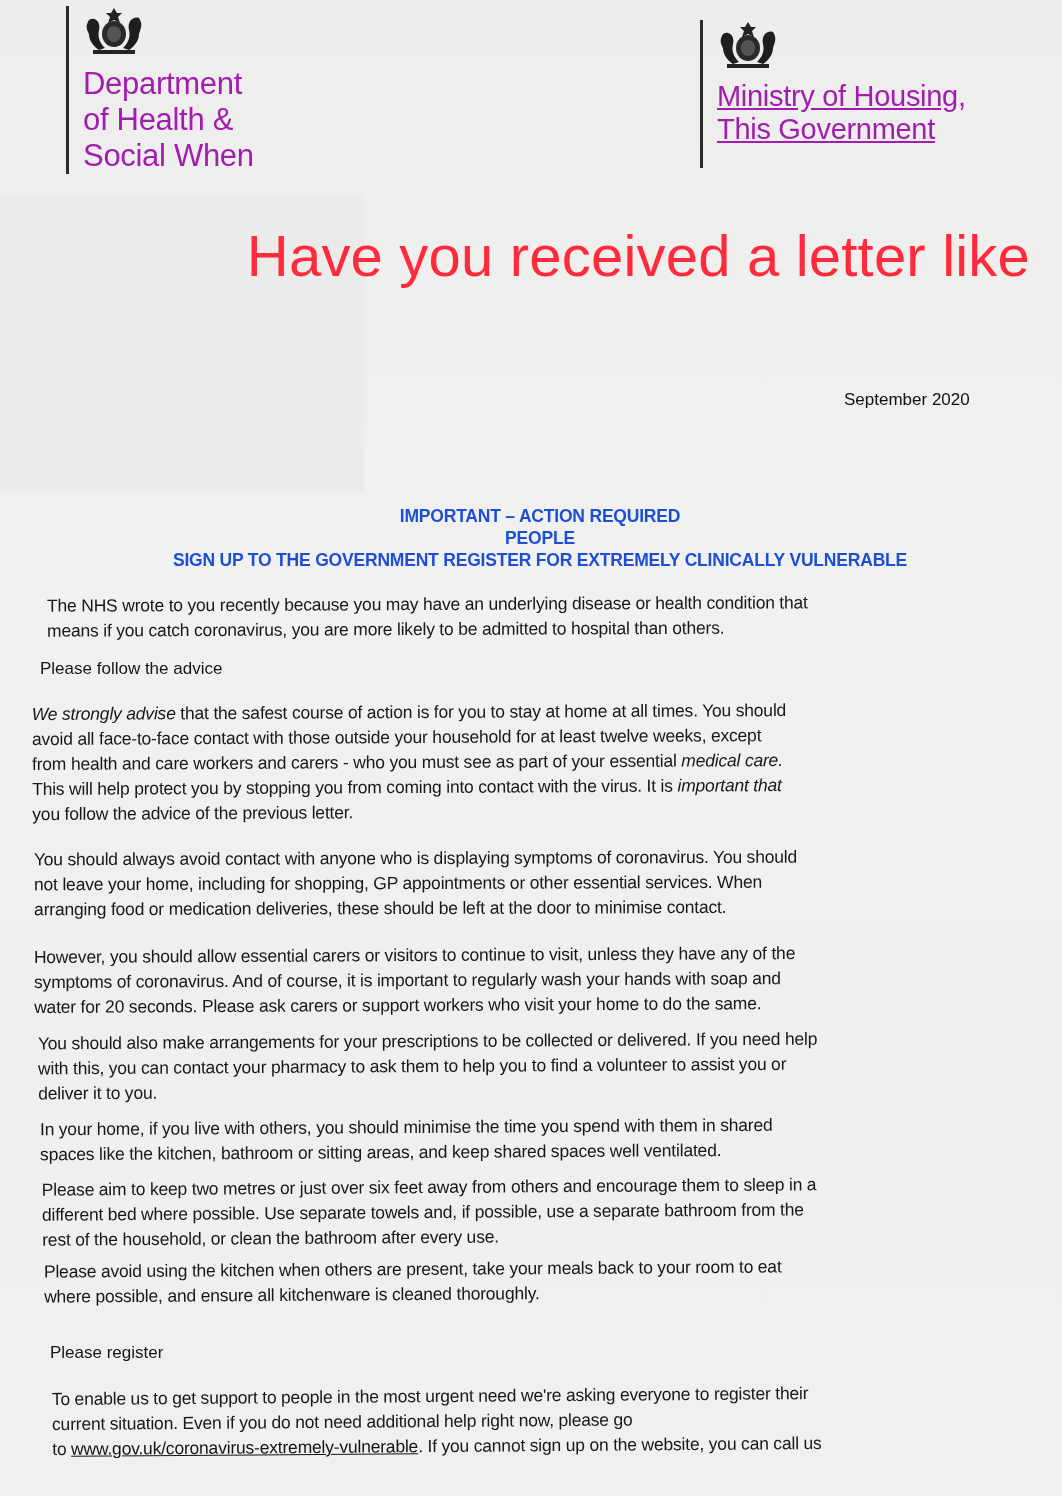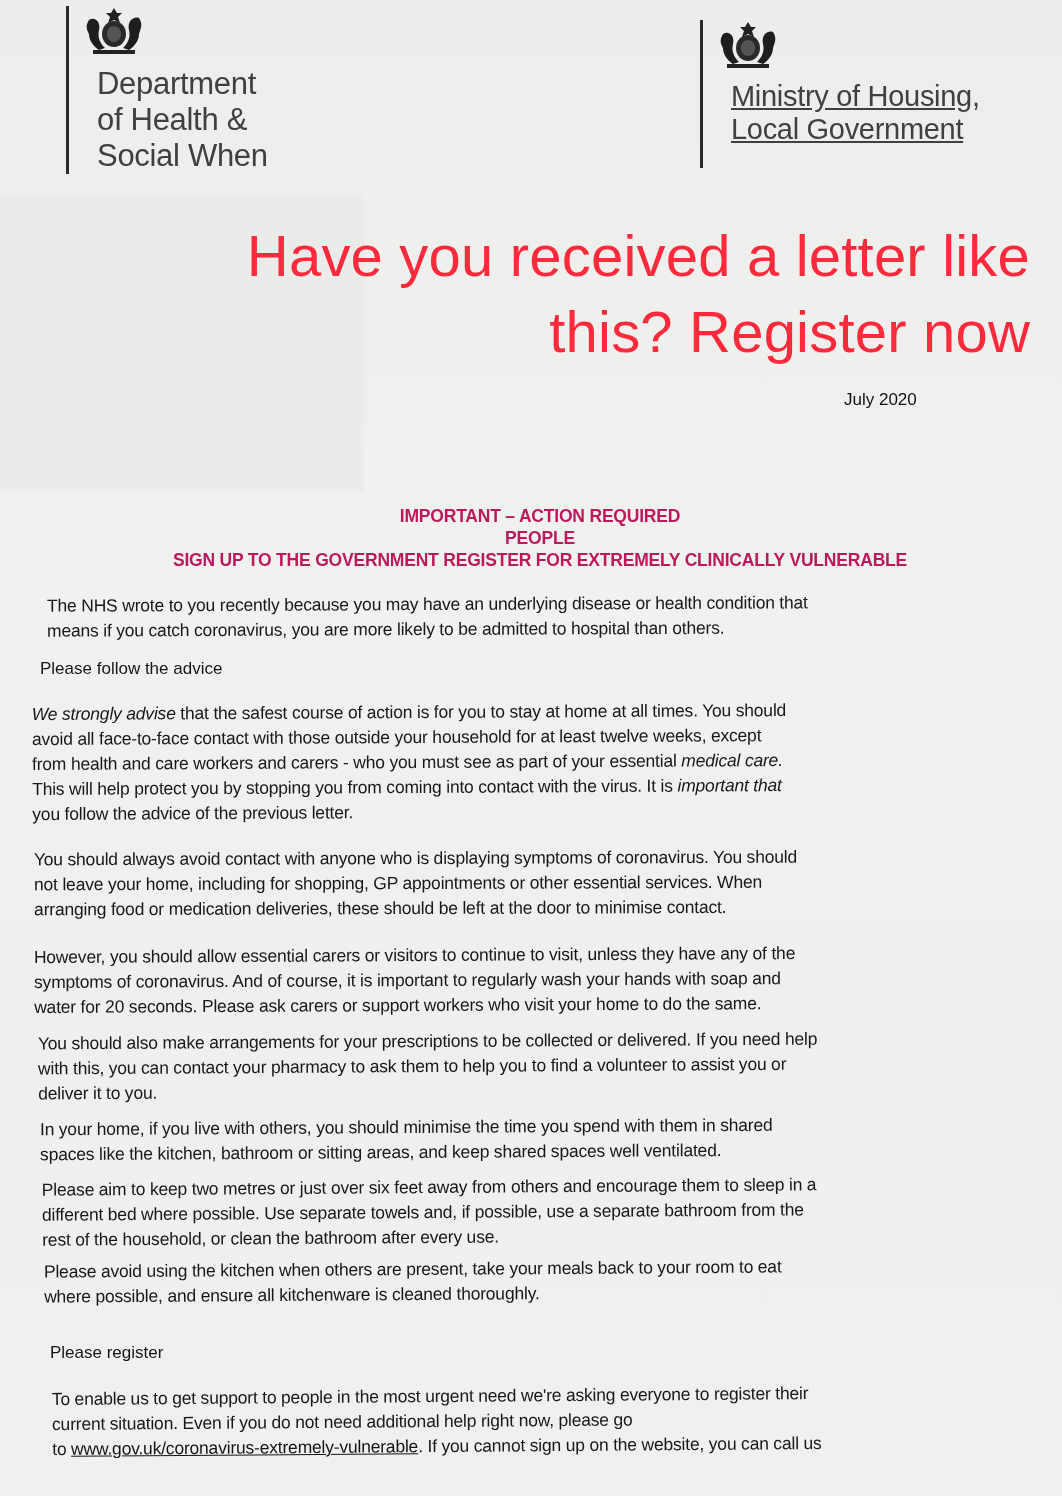--- a/index.html
+++ b/index.html
@@ -22,41 +22,41 @@
       position: absolute;
       display: flex;
     }
     .logo .rule {
       width: 3px; background: #2a2a2a; margin-right: 14px;
     }
     .logo .crest {
       width: 62px; height: 52px; margin-bottom: 4px;
     }
     .logo .name {
-      font-size: 31px; line-height: 36px; color: #404040; letter-spacing: -0.3px; margin-left: 14px;
+      font-size: 31px; line-height: 36px; color: #a21caf; letter-spacing: -0.3px;
     }
     .logo-dhsc { left: 66px; top: 6px; }
     .logo-dhsc .rule { height: 168px; }
     .logo-mhclg { left: 700px; top: 20px; }
     .logo-mhclg .rule { height: 148px; }
     .logo-mhclg .name { font-size: 29px; line-height: 33px; text-decoration: underline; }
 
     .overlay-heading {
       position: absolute; left: 40px; top: 218px; width: 990px;
       text-align: right; color: #ff2a3c;
       font-size: 58px; line-height: 76px; letter-spacing: 0.2px;
     }
     .date {
       position: absolute; left: 844px; top: 390px;
       font-size: 17px; color: #111;
     }
     .headline {
       position: absolute; left: 70px; top: 505px; width: 940px;
       text-align: center; font-weight: bold; font-size: 17.5px; line-height: 22px;
-      color: #be185d; letter-spacing: -0.2px;
+      color: #1d4ed8; letter-spacing: -0.2px;
     }
     .para {
       position: absolute; font-size: 17.5px; line-height: 25px; color: #181818;
       letter-spacing: -0.2px;
     }
     .para .line { display: block; white-space: nowrap; }
     .subhead {
       position: absolute; font-weight: normal; font-size: 17px; color: #161616;
     }
     .link { text-decoration: underline; color: #151515; }
@@ -93,31 +93,30 @@
     <svg class="crest" viewBox="0 0 62 52">
       <path d="M31 2 l3 5 h5 l-4 4 l2 6 l-6-3 l-6 3 l2-6 l-4-4 h5z" fill="#222"></path>
       <ellipse cx="31" cy="28" rx="12" ry="13" fill="#2a2a2a"></ellipse>
       <ellipse cx="31" cy="28" rx="7" ry="8" fill="#555"></ellipse>
       <path d="M6 14 c6-4 12 2 10 10 c-2 8 2 14 6 18 l-6 2 c-6-4-10-10-10-16 c-2-4-4-8 0-14z" fill="#1e1e1e"></path>
       <path d="M56 12 c-6-2-12 4-10 12 c2 8-2 14-6 18 l6 2 c6-4 10-10 10-16 c2-6 4-10 0-16z" fill="#1e1e1e"></path>
       <path d="M10 44 h42 v4 h-42z" fill="#222"></path>
     </svg>
     <div class="name">
       <div>Ministry of Housing,</div>
-      <div>Local Government</div>
+      <div>This Government</div>
     </div>
   </div>
 </div>
 
 <div class="overlay-heading">
   <div>Have you received a letter like</div>
-  <div>this? Register now</div>
 </div>
 
-<div class="date">July 2020</div>
+<div class="date">September 2020</div>
 
 <div class="headline">
   <div>IMPORTANT – ACTION REQUIRED</div>
   <div>PEOPLE</div>
   <div>SIGN UP TO THE GOVERNMENT REGISTER FOR EXTREMELY CLINICALLY VULNERABLE</div>
 </div>
 
 <div class="para" style="left:47px; top:592px; transform:rotate(-0.25deg);">
   <span class="line">The NHS wrote to you recently because you may have an underlying disease or health condition that</span>
   <span class="line">means if you catch coronavirus, you are more likely to be admitted to hospital than others.</span>

